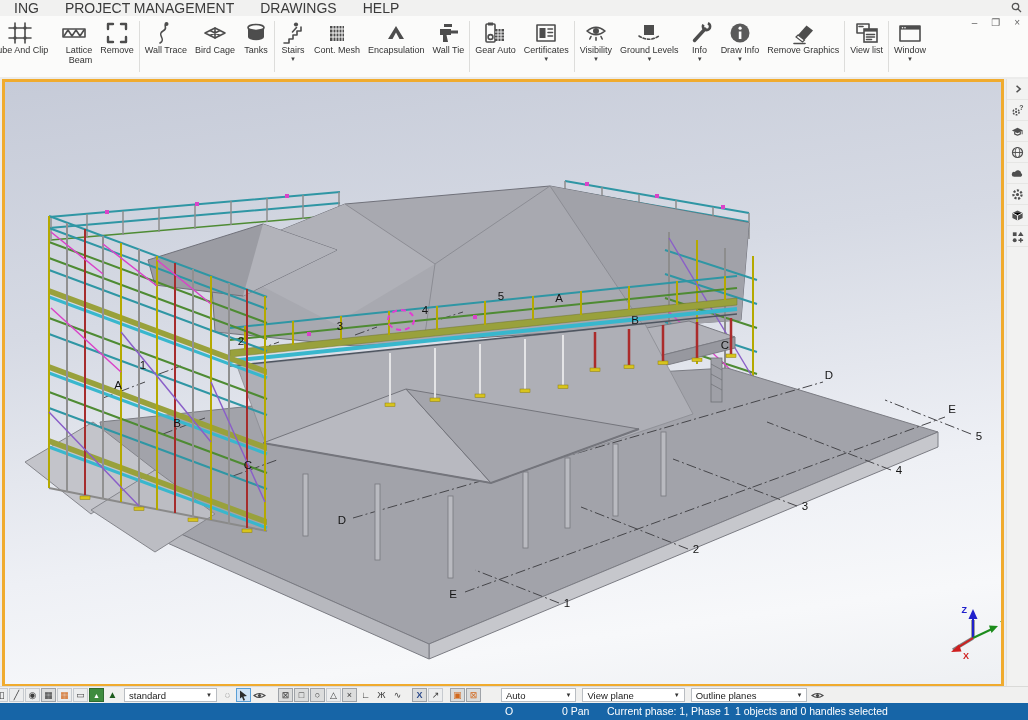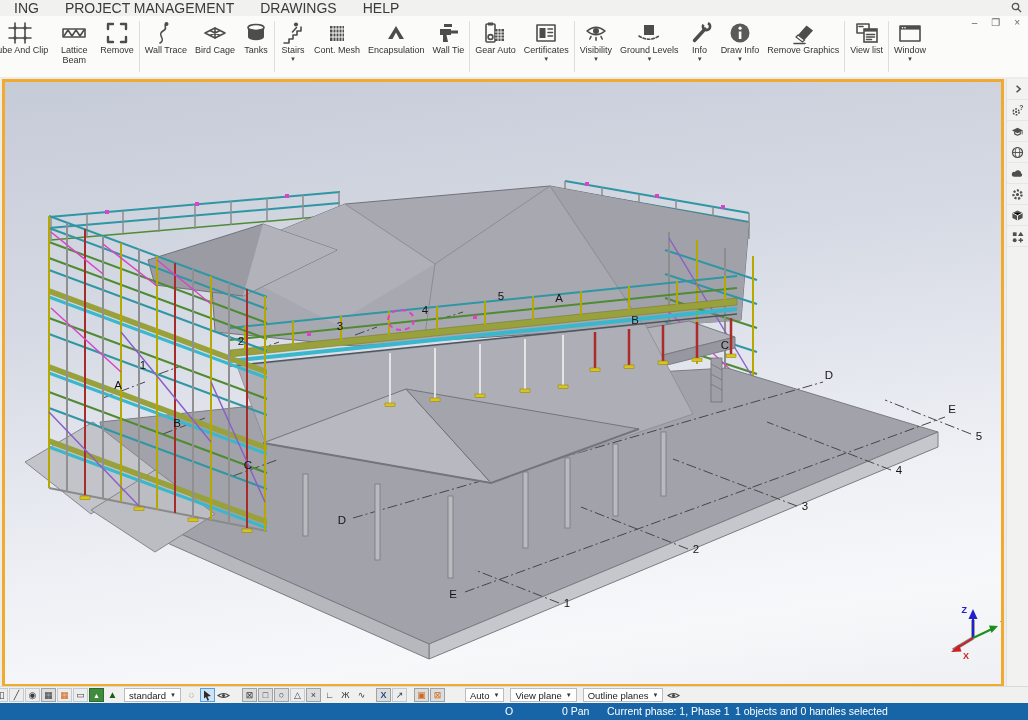--- a/index.html
+++ b/index.html
@@ -13,21 +13,21 @@
   .quick-launch input{border:0;background:transparent;outline:none;width:100%;font-style:italic;font-size:9.5px;color:#777;font-family:"Liberation Sans",sans-serif;}
   .ql-search{position:absolute;right:6px;top:2px;}
 
   
   .ribbon{position:absolute;top:16px;left:0;right:0;height:61px;background:#fbfbfa;display:flex;align-items:stretch;}
   .rgroup{display:flex;align-items:stretch;}
   .rsep{width:1px;background:#dddddb;margin:5px 1px;}
   .rbtn{display:flex;flex-direction:column;align-items:center;padding:3px 4px 0;position:relative;cursor:default;}
   .rbtn .ric{height:27px;display:flex;align-items:center;justify-content:center;}
   .rbtn .rlab{font-size:9px;color:#333;text-align:center;line-height:1.1;white-space:nowrap;}
-  .rbtn .rlab.two{white-space:normal;width:36px;}
+  .rbtn .rlab.two{white-space:normal;width:36px;text-align:right;}
   .rbtn .caret{font-size:6px;color:#444;line-height:5px;margin-top:1px;}
   .winctl{position:absolute;top:1px;right:8px;display:flex;gap:14px;font-size:10px;color:#666;}
   .winctl span{cursor:default;}
 
   
   .viewport{position:absolute;left:2px;top:79px;width:1002px;height:608px;box-sizing:border-box;border:3px solid #f0ab2e;
     background:linear-gradient(172deg,#c6cbd8 0%,#d6dae4 35%,#eef0f5 68%,#f7f8fa 86%,#eef0f3 100%);}
   .viewport svg{display:block;}
 
   
@@ -39,21 +39,21 @@
   .tbtn{width:15px;height:14px;box-sizing:border-box;border:1px solid #c6cacf;background:#ecedee;display:flex;align-items:center;justify-content:center;
         font-size:9px;color:#3c3c3c;margin-right:1px;flex:none;line-height:1;cursor:default;overflow:hidden;}
   .tbtn.noborder{border-color:transparent;background:transparent;}
   .tbtn.pressed{background:#dcdddd;border-color:#9fa3a8;}
   .tbtn.active{background:#cfe3f6;border-color:#5a9fd6;}
   .tbtn.orange{color:#d2691e;}
   .tbtn.green{background:#3f8c3f;border-color:#2f6b2f;color:#fff;font-size:7px;}
   .tbtn.greentri{color:#1d5c1d;font-size:10px;border-color:transparent;background:transparent;}
   .tbtn.blue{color:#2b4a8c;font-weight:bold;}
   .tsel{height:14px;box-sizing:border-box;border:1px solid #b9bdc2;background:#fff;padding:0 4px;display:flex;align-items:center;
-        font-size:9.5px;color:#222;margin:0 3px;white-space:nowrap;flex:none;cursor:default;}
+        font-size:9.5px;color:#222;margin:0 3px;white-space:nowrap;flex:none;cursor:default;gap:36px;}
   .tsel .sc{font-size:6px;margin-left:4px;color:#333;}
   .gap6{width:6px;flex:none;} .gap10{width:10px;flex:none;} .gap16{width:16px;flex:none;}
 
   
   .statusbar{position:absolute;left:0;right:0;bottom:0;height:17px;background:#1765a7;color:#fff;font-size:10.5px;}
   .statusbar span{position:absolute;line-height:17px;white-space:nowrap;}
   .sb0{left:505px;} .sb1{left:562px;} .sb2{left:607px;} .sb3{left:735px;}
 
   .ic{stroke:#4d4d4d;fill:none;stroke-width:1.6;stroke-linecap:round;stroke-linejoin:round;}
   .icf{fill:#4d4d4d;stroke:none;}

